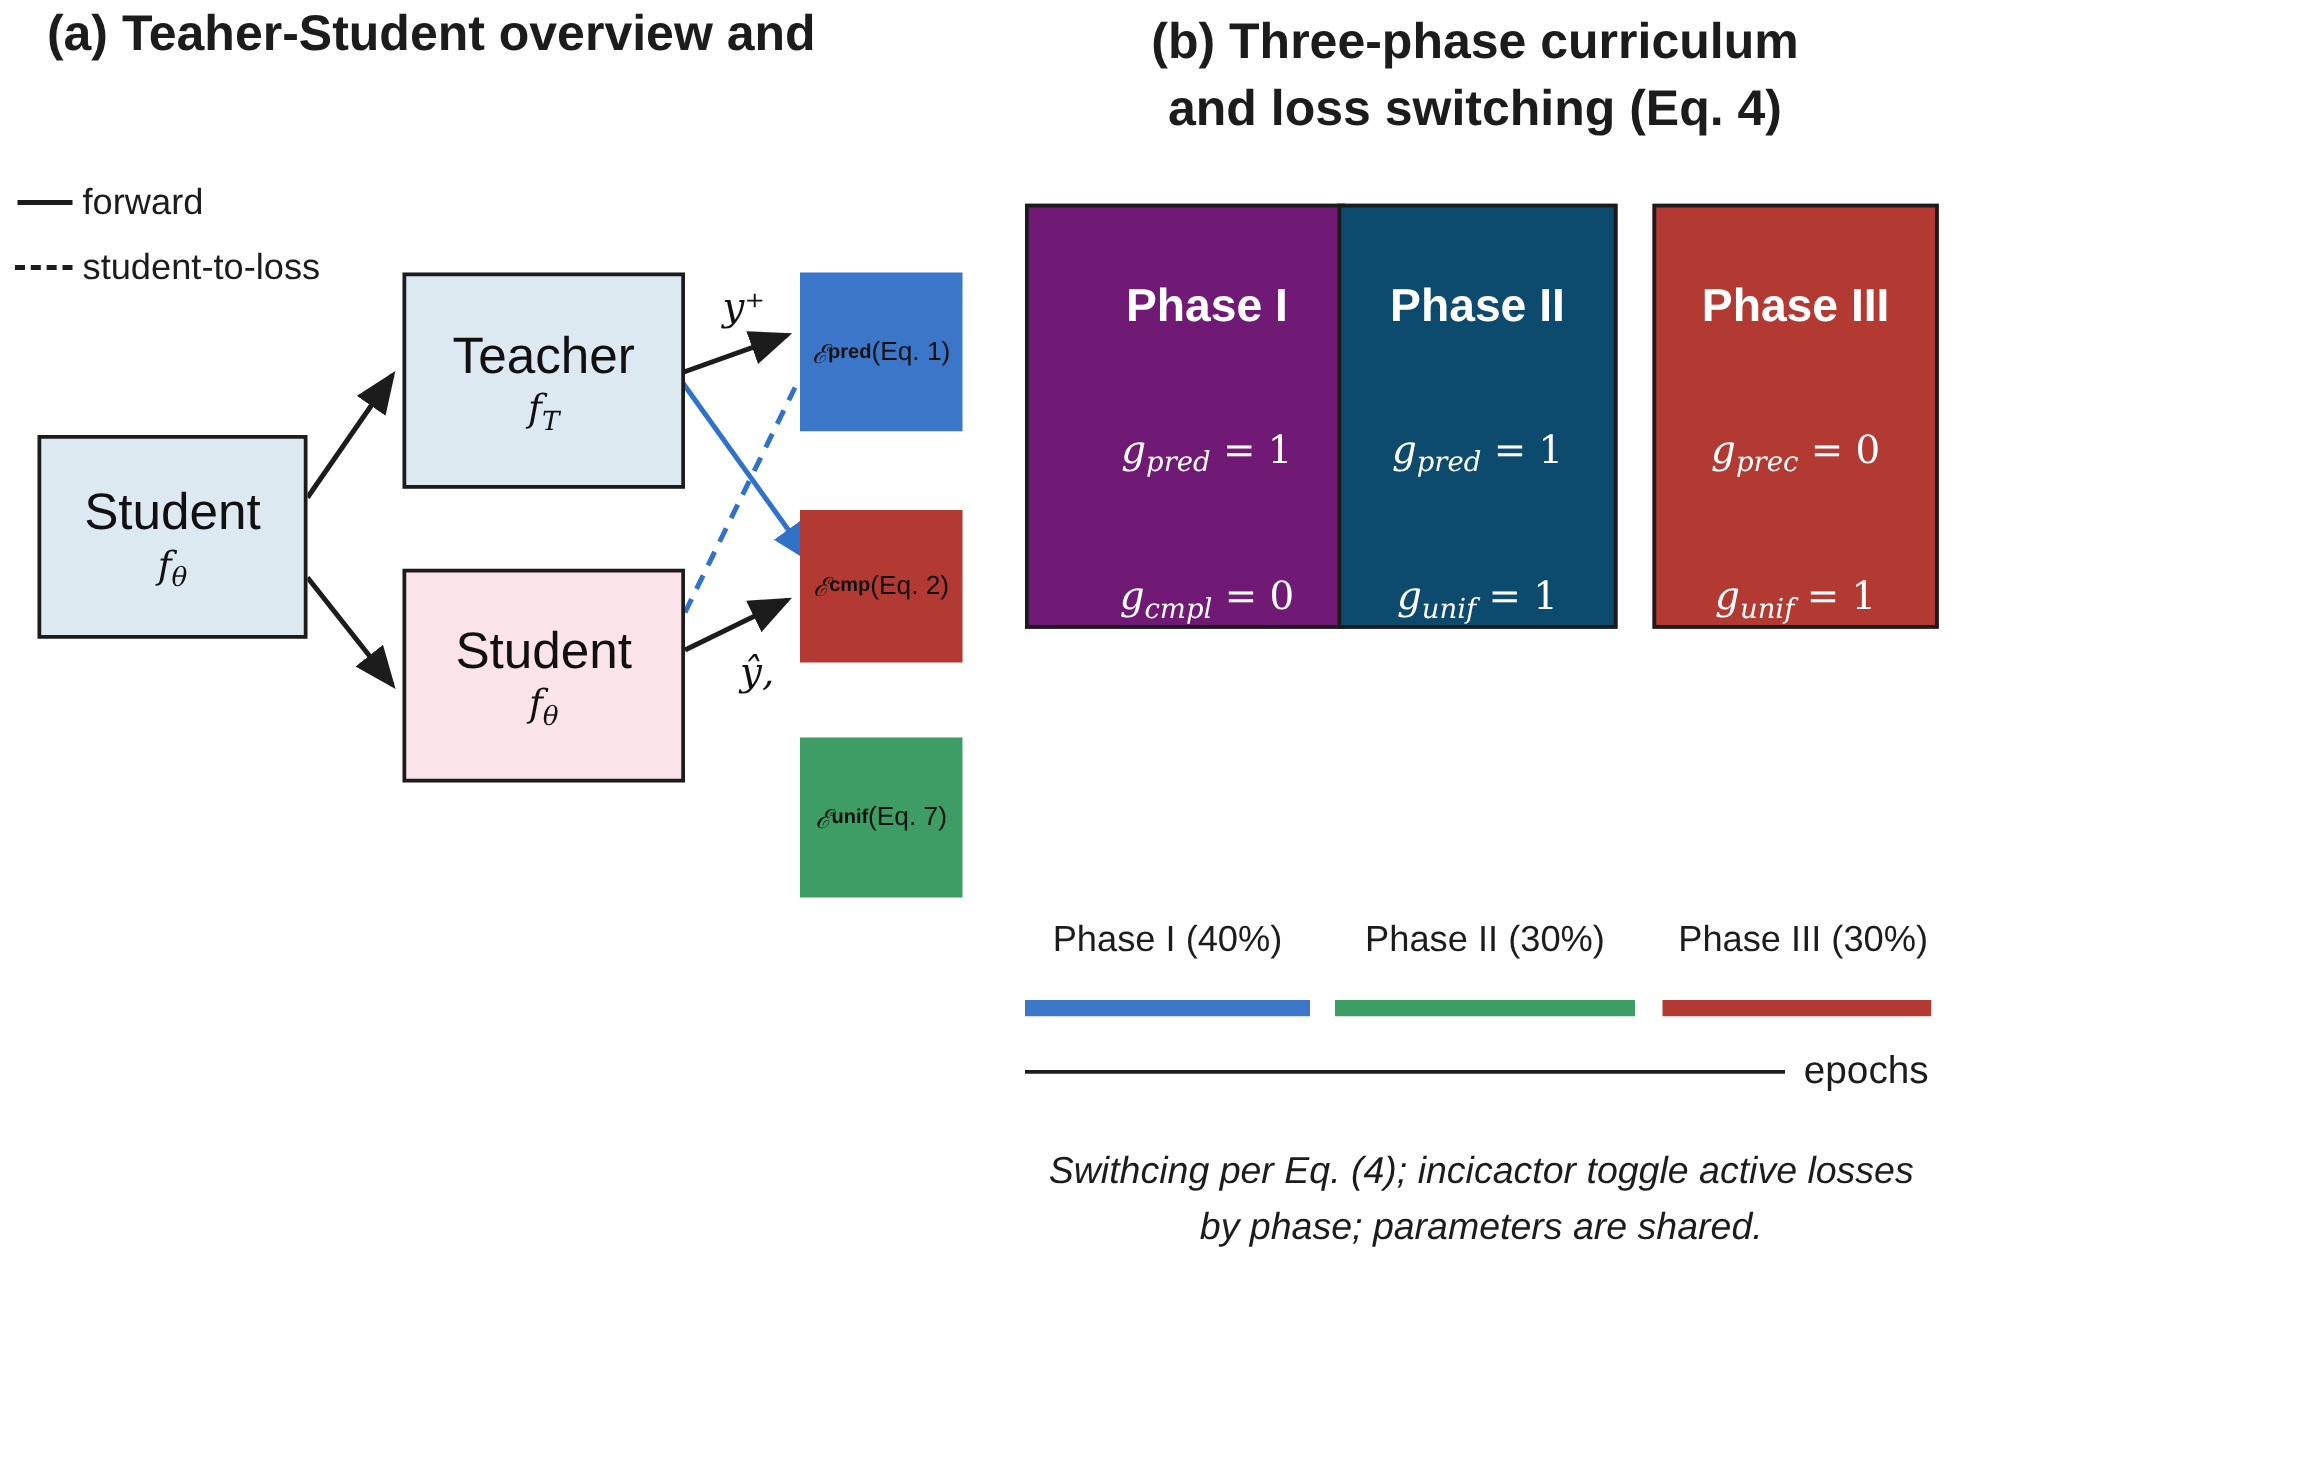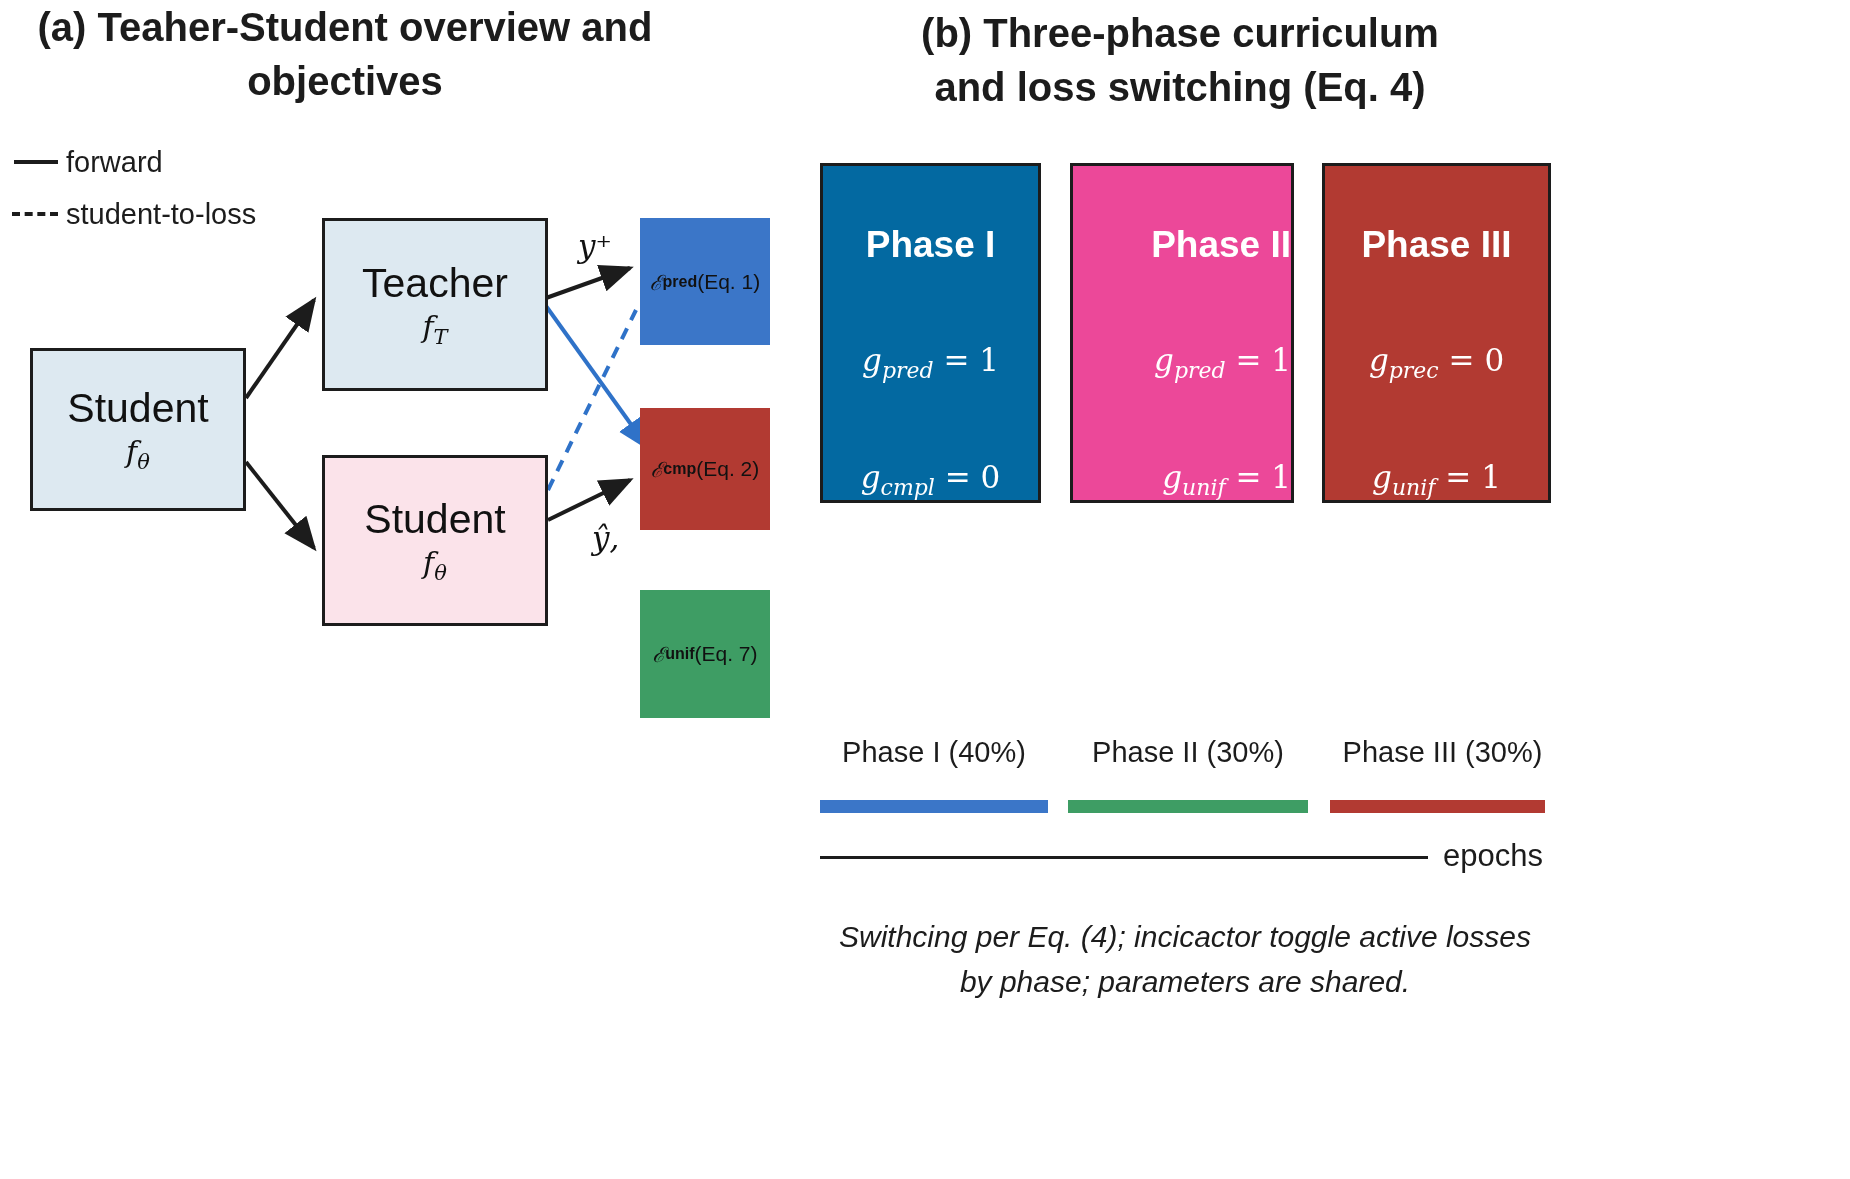--- a/index.html
+++ b/index.html
@@ -42,41 +42,40 @@
   
   .phase-card{
     border:3px solid #1c1c1c;
     display:flex;flex-direction:column;align-items:center;
     color:#ffffff;
   }
   .phase-name{font-size:37px;font-weight:700;margin-top:58px;}
   .phase-line{font-family:"DejaVu Serif", serif;font-size:31px;margin-top:76px;}
   .phase-line .g{font-style:italic;}
   .phase-line sub{font-style:italic;font-size:22px;}
-  .phase-blue{background:#0369a1;}
-  .phase-green{background:#ec4899;align-items:flex-end;}
+  .phase-blue{background:#701a75;padding-left:35px;}
+  .phase-green{background:#0c4a6e;}
   .phase-red{background:#b23a32;}
   .tl-label{font-size:29px;text-align:center;color:#1c1c1c;}
   .tl-bar{height:13px;}
   .bar-blue{background:#3b76c8;}
   .bar-green{background:#3e9d64;}
   .bar-red{background:#b23a32;}
   .axis-line{border-top:3.5px solid #1c1c1c;}
   .axis-label{font-size:31px;color:#1c1c1c;}
   .caption{font-size:30px;line-height:1.5;text-align:center;color:#1c1c1c;}
   svg{pointer-events:none;}
 </style>
 </head>
 <body>
 
 <div id="canvas">
 
   <div class="abs title" style="left:0;top:6;width:690px;">
     <div>(a)  Teaher-Student overview and</div>
-    <div>objectives</div>
   </div>
 
   <div class="abs legend-line-solid" style="left:14px;top:160px;"></div>
   <div class="abs legend-label" style="left:66px;top:146px;">forward</div>
   <div class="abs legend-line-dashed" style="left:12px;top:212px;"></div>
   <div class="abs legend-label" style="left:66px;top:198px;">student-to-loss</div>
 
   <svg class="abs" style="left:0;top:0;" width="1850" height="1179" viewBox="0 0 1850 1179">
     <defs>
       <marker id="ah-black" markerWidth="9" markerHeight="8" refX="7.5" refY="3.5" orient="auto">

